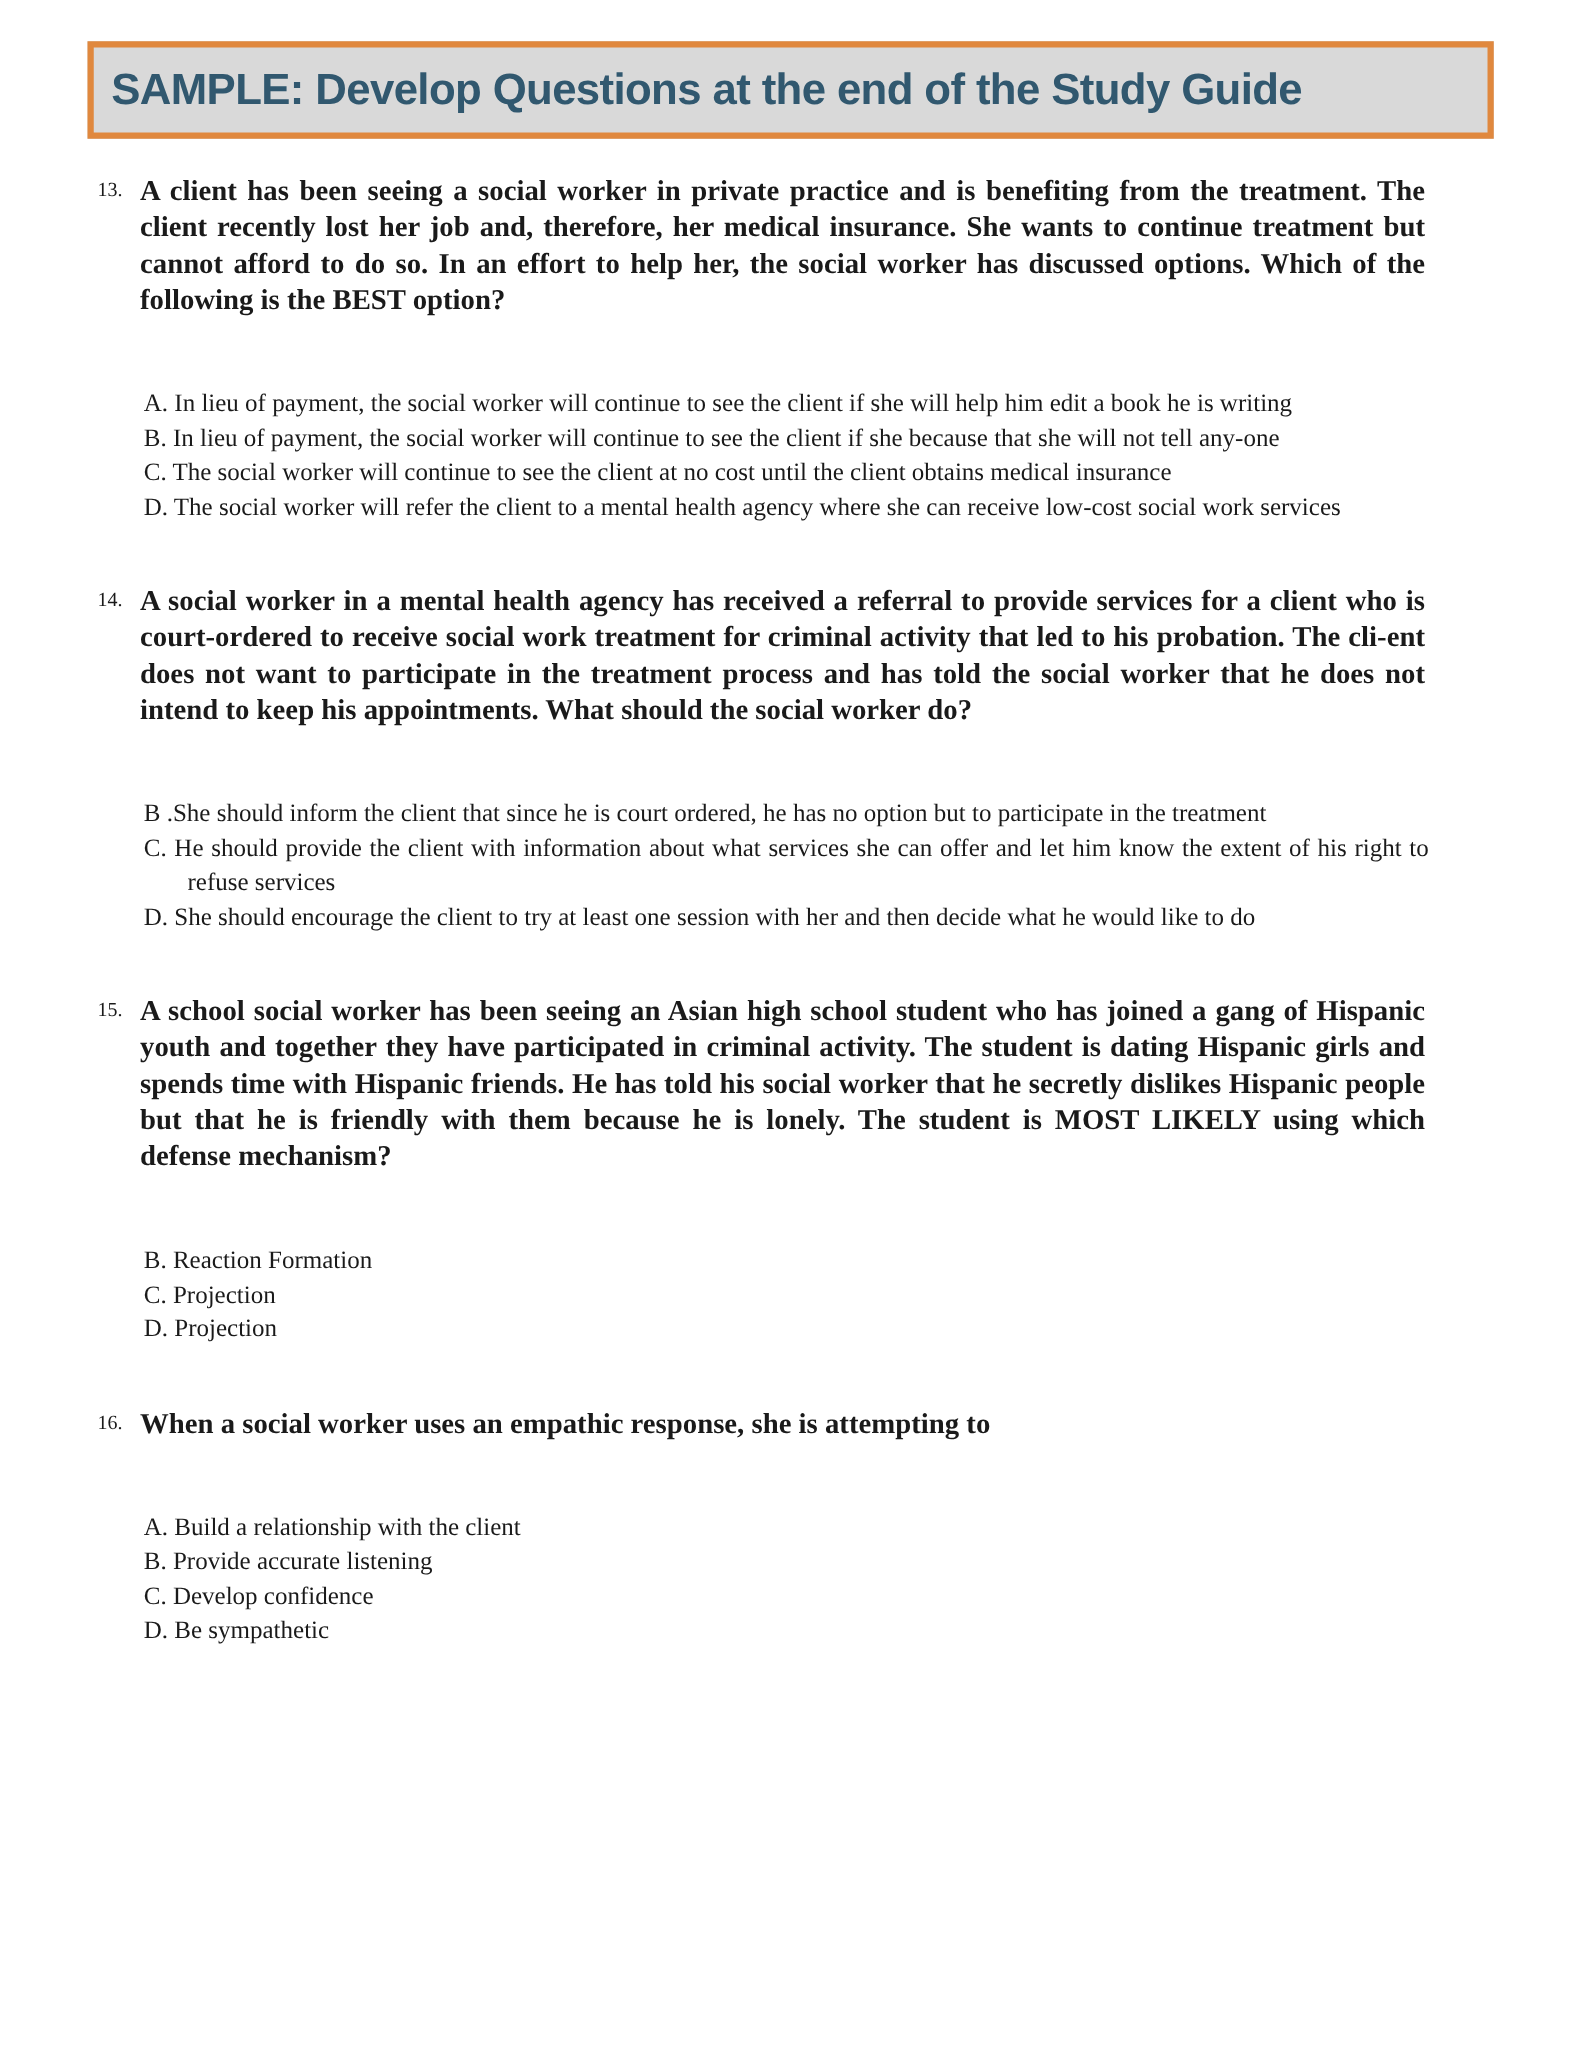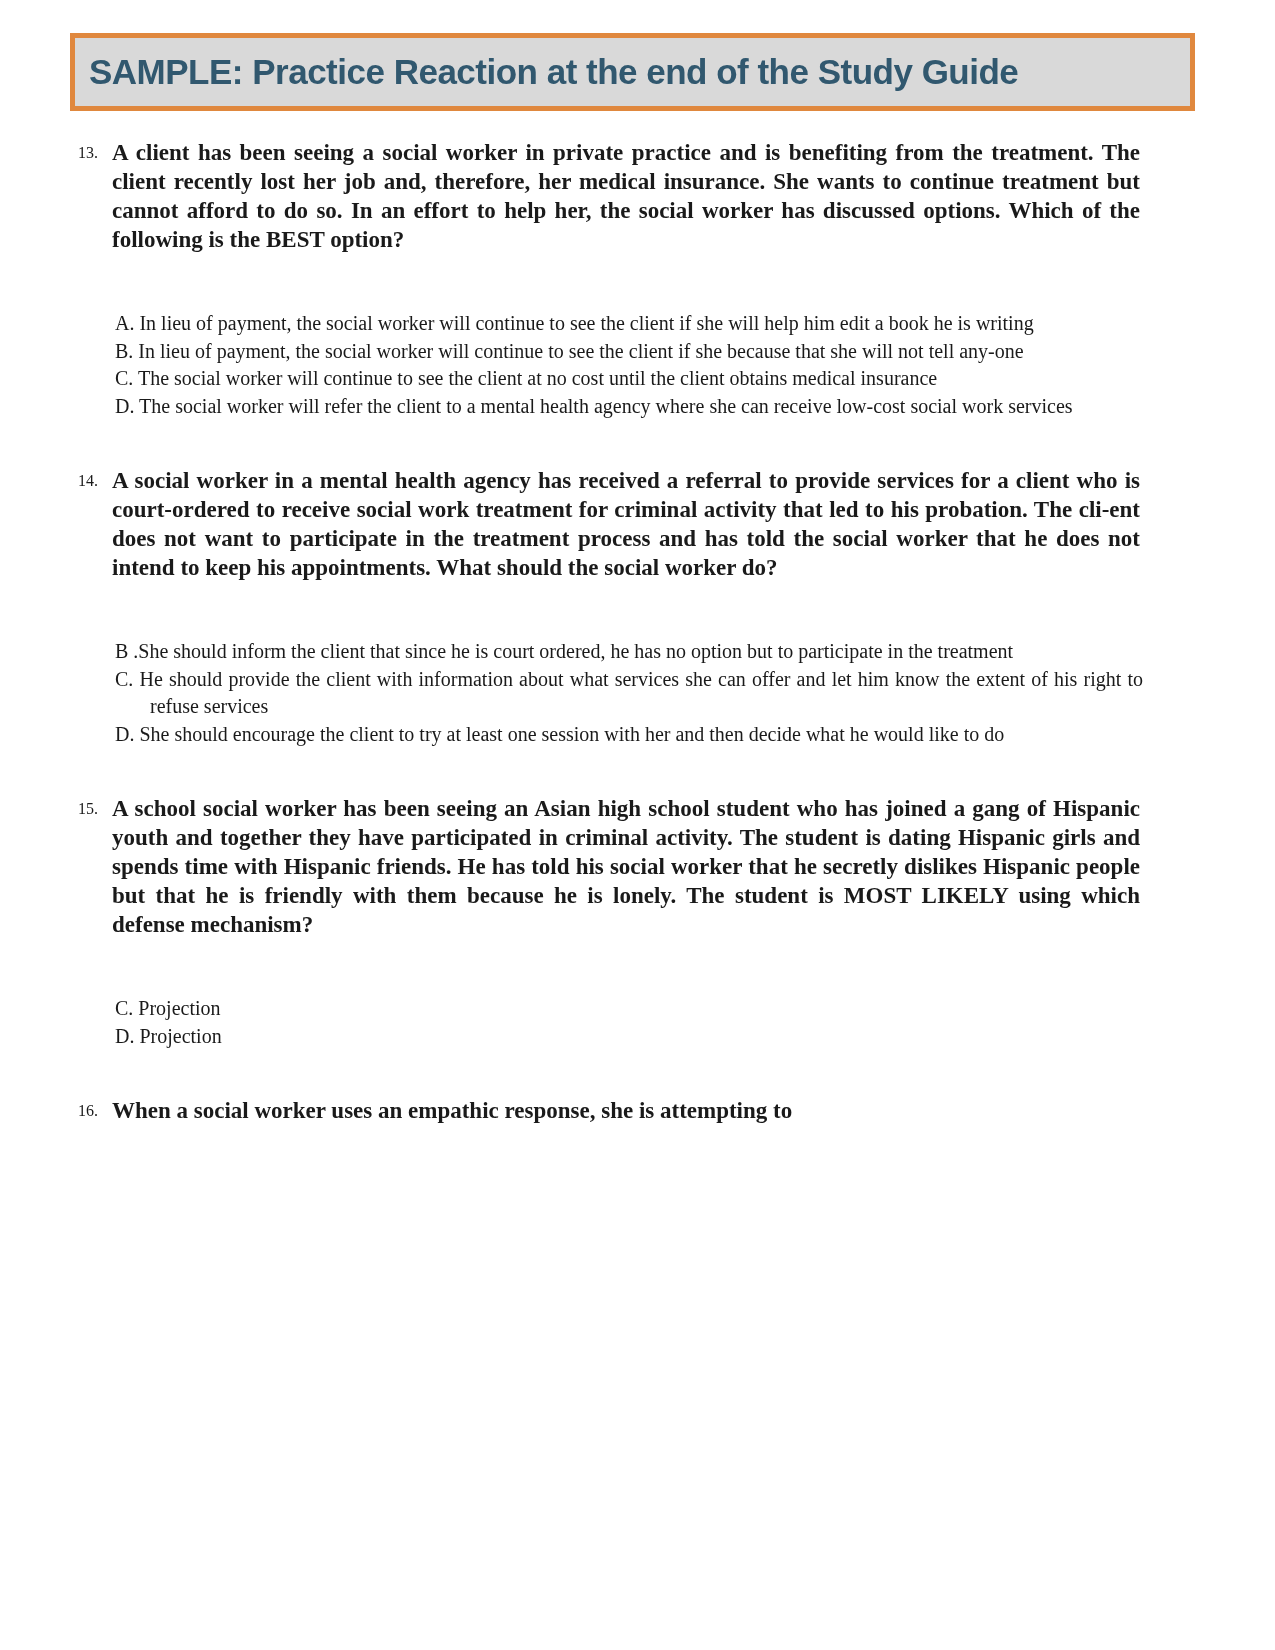--- a/index.html
+++ b/index.html
@@ -67,21 +67,21 @@
     text-indent: -35px;
     text-align: justify;
   }
 </style>
 </head>
 <body>
 
 <div class="page">
 
   <div class="banner">
-    <div class="banner-title">SAMPLE: Practice Reaction at the end of the Study Guide</div>
+    <div class="banner-title">SAMPLE: Develop Questions at the end of the Study Guide</div>
   </div>
 
   <div class="question first">
     <div class="q-head">
       <div class="q-num">13.</div>
       <div class="q-stem">A client has been seeing a social worker in private practice and is benefiting from the treatment. The client recently lost her job and, therefore, her medical insurance. She wants to continue treatment but cannot afford to do so. In an effort to help her, the social worker has discussed options. Which of the following is the BEST option?</div>
     </div>
     <div class="options">
       <div class="option">A. In lieu of payment, the social worker will continue to see the client if she will help him edit a book he is writing</div>
       <div class="option">B. In lieu of payment, the social worker will continue to see the client if she because that she will not tell any-one</div>
@@ -101,25 +101,32 @@
       <div class="option">D. She should encourage the client to try at least one session with her and then decide what he would like to do</div>
     </div>
   </div>
 
   <div class="question">
     <div class="q-head">
       <div class="q-num">15.</div>
       <div class="q-stem">A school social worker has been seeing an Asian high school student who has joined a gang of Hispanic youth and together they have participated in criminal activity. The student is dating Hispanic girls and spends time with Hispanic friends. He has told his social worker that he secretly dislikes Hispanic people but that he is friendly with them because he is lonely. The student is MOST LIKELY using which defense mechanism?</div>
     </div>
     <div class="options">
+      <div class="option">B. Reaction Formation</div>
       <div class="option">C. Projection</div>
       <div class="option">D. Projection</div>
     </div>
   </div>
 
   <div class="question">
     <div class="q-head">
       <div class="q-num">16.</div>
       <div class="q-stem">When a social worker uses an empathic response, she is attempting to</div>
     </div>
+    <div class="options">
+      <div class="option">A. Build a relationship with the client</div>
+      <div class="option">B. Provide accurate listening</div>
+      <div class="option">C. Develop confidence</div>
+      <div class="option">D. Be sympathetic</div>
+    </div>
   </div>
 
 </div>
 
 </body></html>

